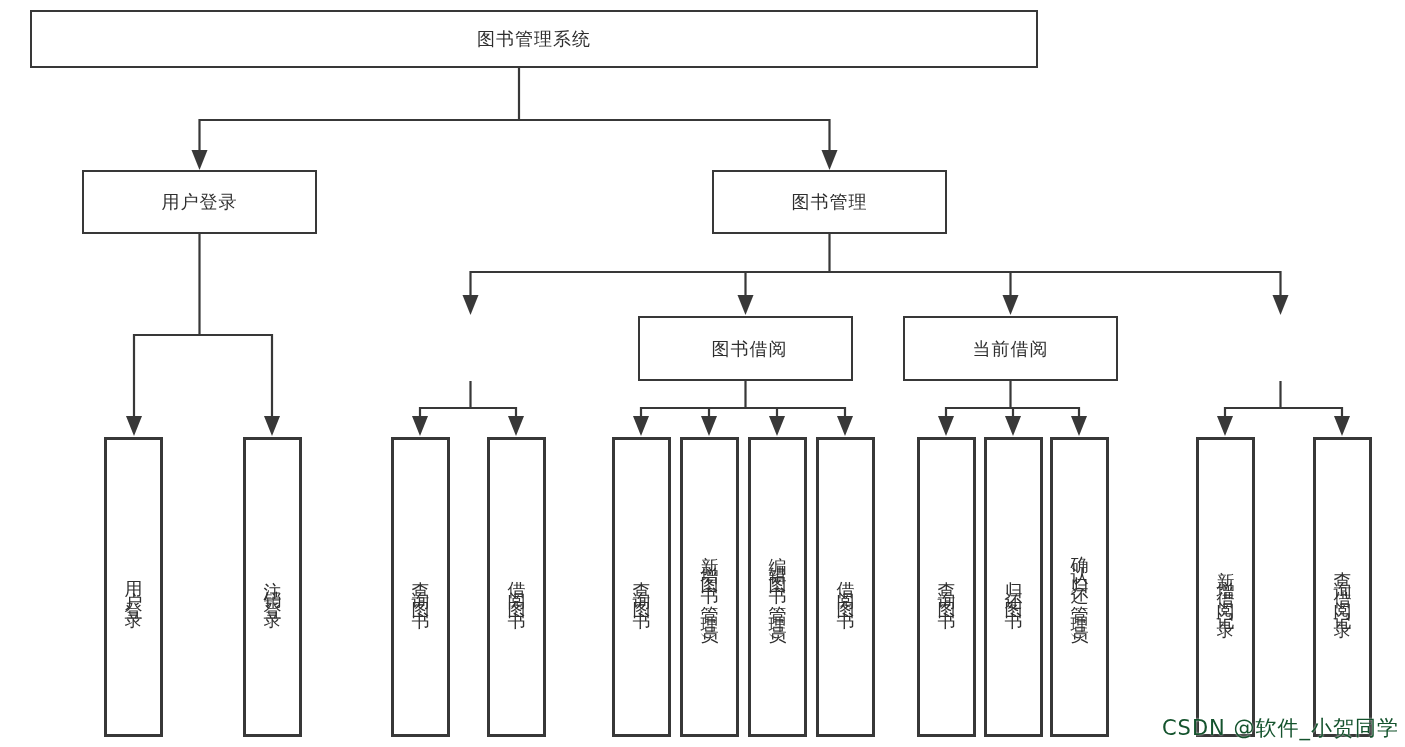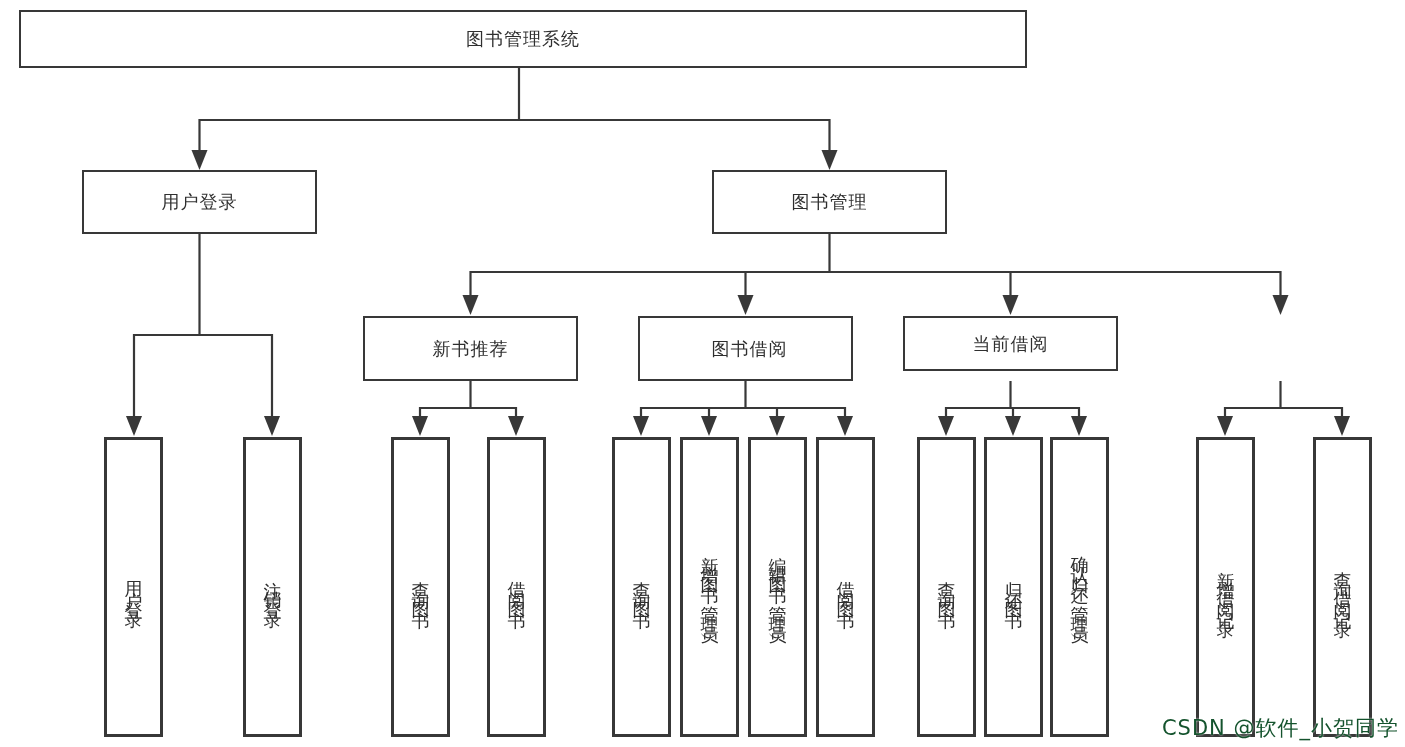--- a/index.html
+++ b/index.html
@@ -88,28 +88,27 @@
       <polygon points="769,416 785,416 777,436"></polygon>
       <polygon points="837,416 853,416 845,436"></polygon>
       <polygon points="938,416 954,416 946,436"></polygon>
       <polygon points="1005,416 1021,416 1013,436"></polygon>
       <polygon points="1071,416 1087,416 1079,436"></polygon>
       <polygon points="1217,416 1233,416 1225,436"></polygon>
       <polygon points="1334,416 1350,416 1342,436"></polygon>
     </g>
   </svg>
 
-  <div class="node h" style="left:19px; top:10px; width:1008px; height:58px;">图书管理系统</div>
+  <div class="node h" style="left:30px; top:10px; width:1008px; height:58px;">图书管理系统</div>
 
   <div class="node h" style="left:82px; top:170px; width:235px; height:64px;">用户登录</div>
   <div class="node h" style="left:712px; top:170px; width:235px; height:64px;">图书管理</div>
 
-  <div class="node h" style="left:363px; top:316px; width:215px; height:65px;">新书推荐</div>
   <div class="node h" style="left:638px; top:316px; width:215px; height:65px;padding-left:8px;">图书借阅</div>
-  <div class="node h" style="left:903px; top:316px; width:215px; height:55px;">当前借阅</div>
+  <div class="node h" style="left:903px; top:316px; width:215px; height:65px;">当前借阅</div>
 
   <div class="node v" style="left:104px; top:437px; width:59px; height:300px;">用户登录</div>
   <div class="node v" style="left:243px; top:437px; width:59px; height:300px;">注销登录</div>
 
   <div class="node v" style="left:391px; top:437px; width:59px; height:300px;">查询图书</div>
   <div class="node v" style="left:487px; top:437px; width:59px; height:300px;">借阅图书</div>
 
   <div class="node v" style="left:612px; top:437px; width:59px; height:300px;">查询图书</div>
   <div class="node v" style="left:680px; top:437px; width:59px; height:300px;">新增图书（管理员）</div>
   <div class="node v" style="left:748px; top:437px; width:59px; height:300px;">编辑图书（管理员）</div>

